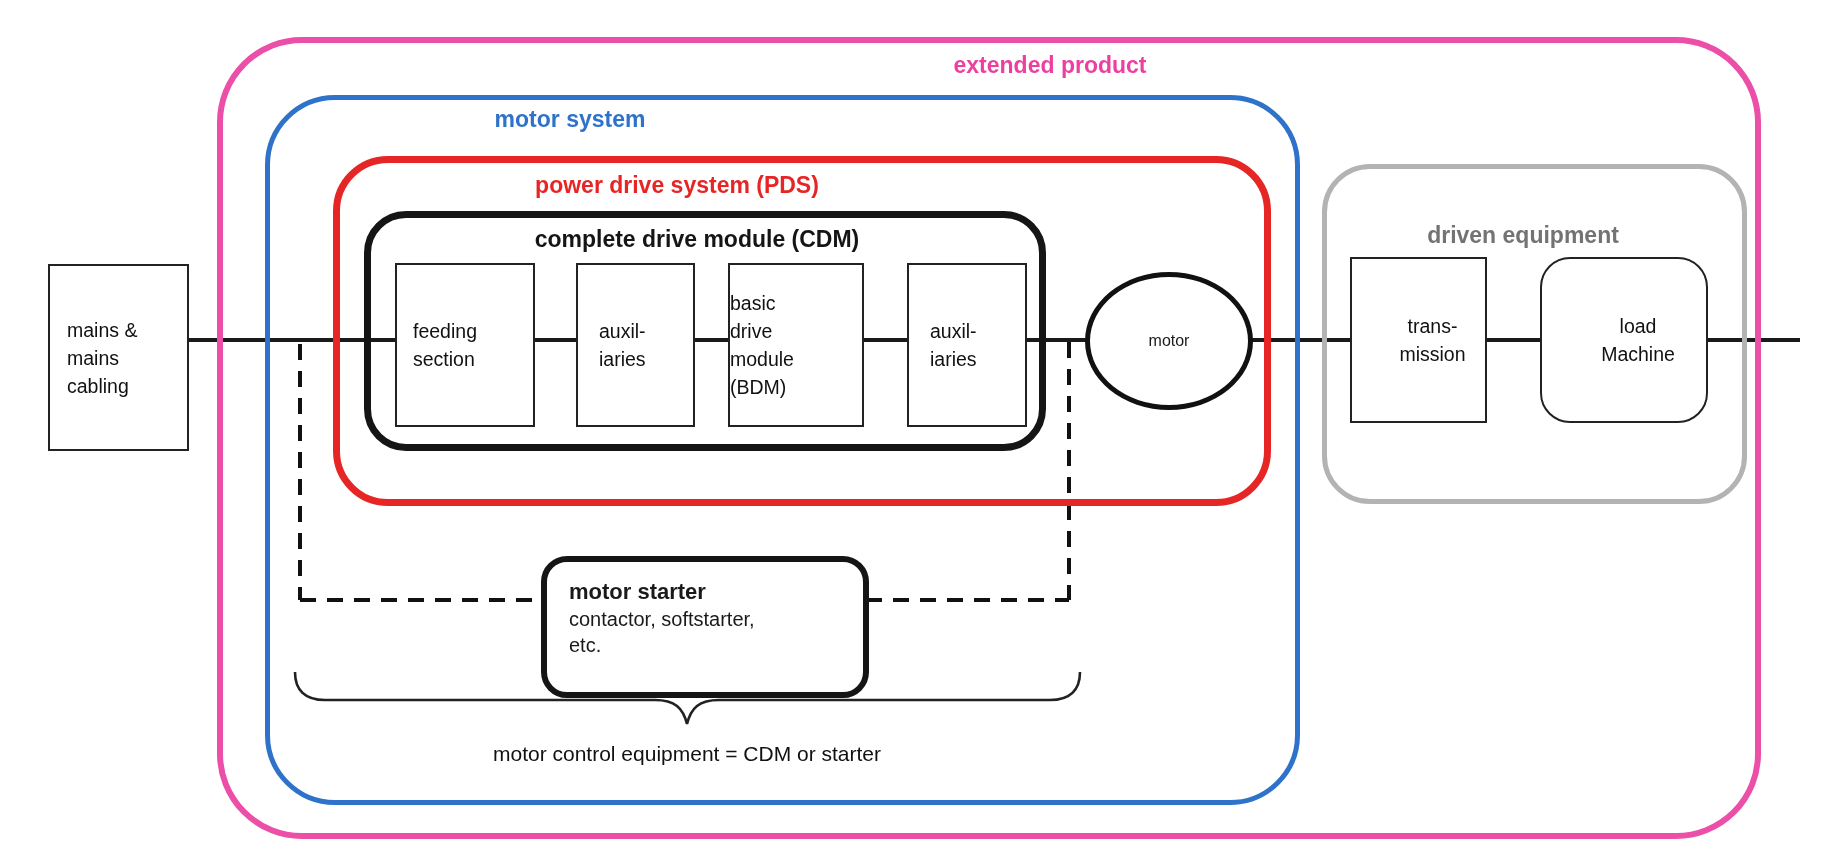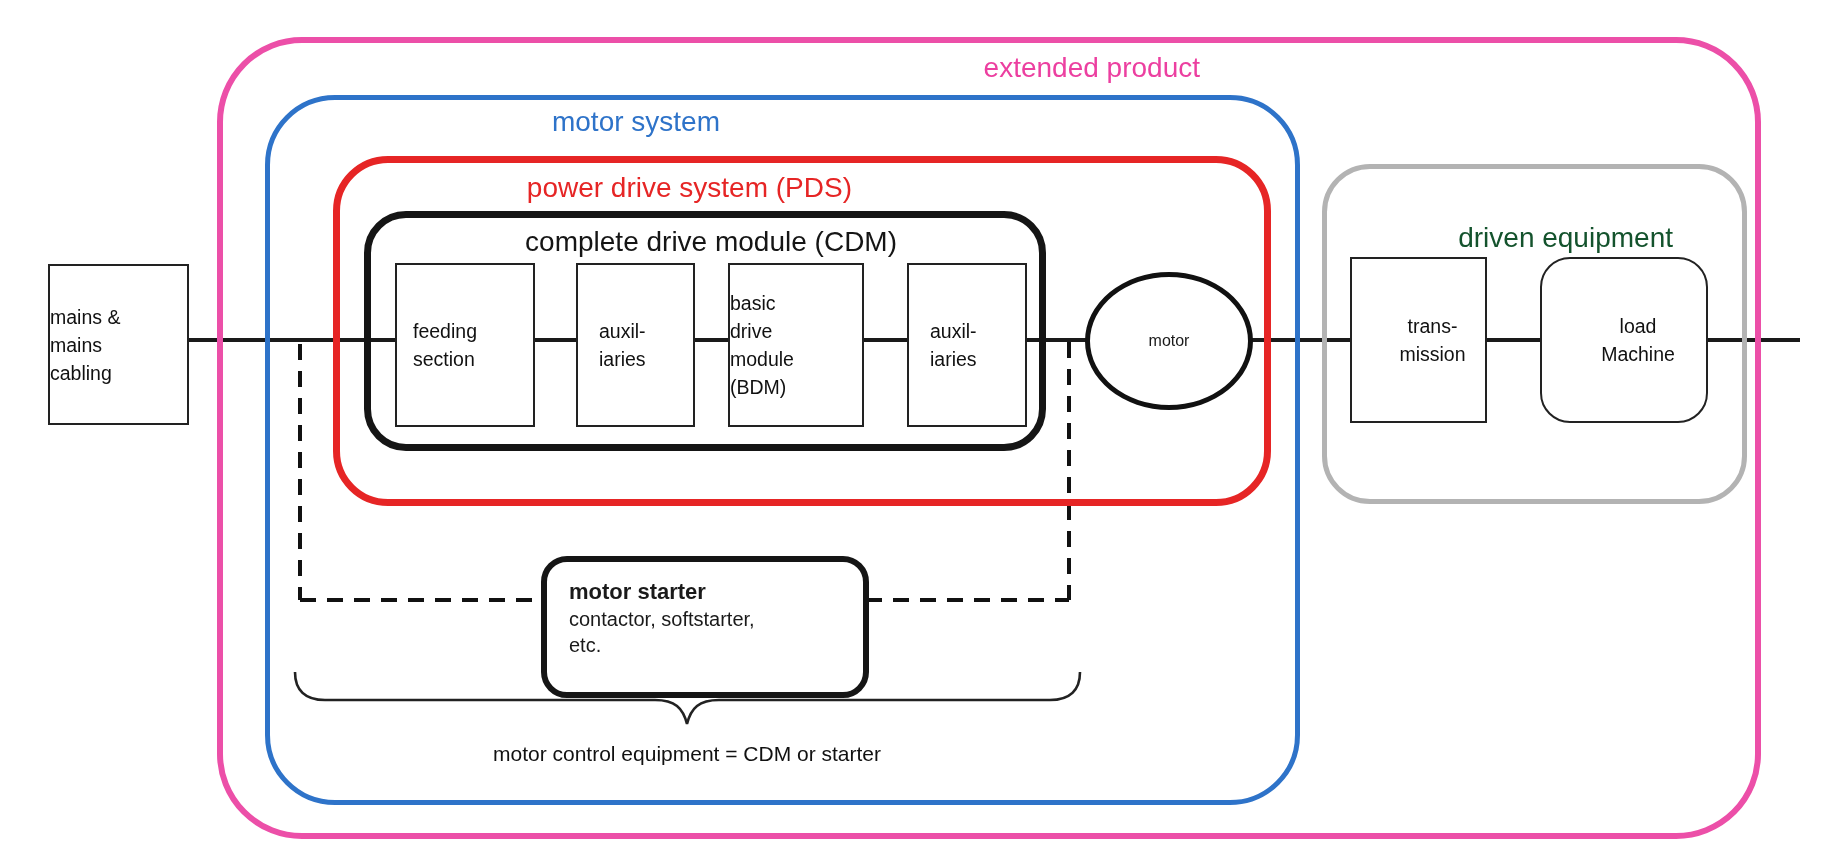--- a/index.html
+++ b/index.html
@@ -9,26 +9,26 @@
   }
   .abs{position:absolute;box-sizing:border-box;}
   
   .frame{background:transparent;z-index:2;}
   .frame.pink {border:6px solid #ec4fa8;border-radius:85px;}
   .frame.blue {border:5px solid #2e73c9;border-radius:70px;}
   .frame.red  {border:7px solid #e62525;border-radius:55px;}
   .frame.black{border:7px solid #151515;border-radius:42px;}
   .frame.gray {border:5px solid #b3b3b3;border-radius:48px;}
   
-  .ctitle{z-index:4;font-weight:normal;font-size:28px;text-align:right;white-space:nowrap;}
+  .ctitle{z-index:4;font-weight:bold;font-size:23px;text-align:center;white-space:nowrap;}
   .ctitle.pink{color:#ec3fa0;}
   .ctitle.blue{color:#2e73c9;}
   .ctitle.red{color:#e62525;}
   .ctitle.black{color:#151515;}
-  .ctitle.gray{color:#14532d;}
+  .ctitle.gray{color:#737373;}
   
   .node{
     background:#ffffff;border:2.5px solid #222222;z-index:3;
     display:flex;flex-direction:column;justify-content:center;
     font-size:19.5px;line-height:28px;color:#111111;
   }
   .node.leftpad{align-items:flex-start;}
   .node.center{align-items:center;text-align:center;padding-left:28px;}
   .node span{white-space:nowrap;}
   
@@ -67,21 +67,21 @@
   <div class="abs frame red" style="left:333px;top:156px;width:938px;height:350px;"></div>
   <div class="abs frame black" style="left:364px;top:211px;width:682px;height:240px;"></div>
   <div class="abs frame gray" style="left:1322px;top:164px;width:425px;height:340px;"></div>
 
   <div class="abs ctitle pink" style="left:900px;top:52px;width:300px;">extended product</div>
   <div class="abs ctitle blue" style="left:420px;top:106px;width:300px;">motor system</div>
   <div class="abs ctitle red" style="left:502px;top:172px;width:350px;">power drive system (PDS)</div>
   <div class="abs ctitle black" style="left:497px;top:226px;width:400px;">complete drive module (CDM)</div>
   <div class="abs ctitle gray" style="left:1373px;top:222px;width:300px;">driven equipment</div>
 
-  <div class="abs node leftpad" style="left:48px;top:264px;width:141px;height:161px;justify-content:center;">
+  <div class="abs node leftpad" style="left:48px;top:264px;width:141px;height:187px;padding-left:17px;justify-content:center;">
     <span>mains &amp;</span>
     <span>mains</span>
     <span>cabling</span>
   </div>
 
   <div class="abs node leftpad" style="left:395px;top:263px;width:140px;height:164px;padding-left:16px;">
     <span>feeding</span>
     <span>section</span>
   </div>
 

